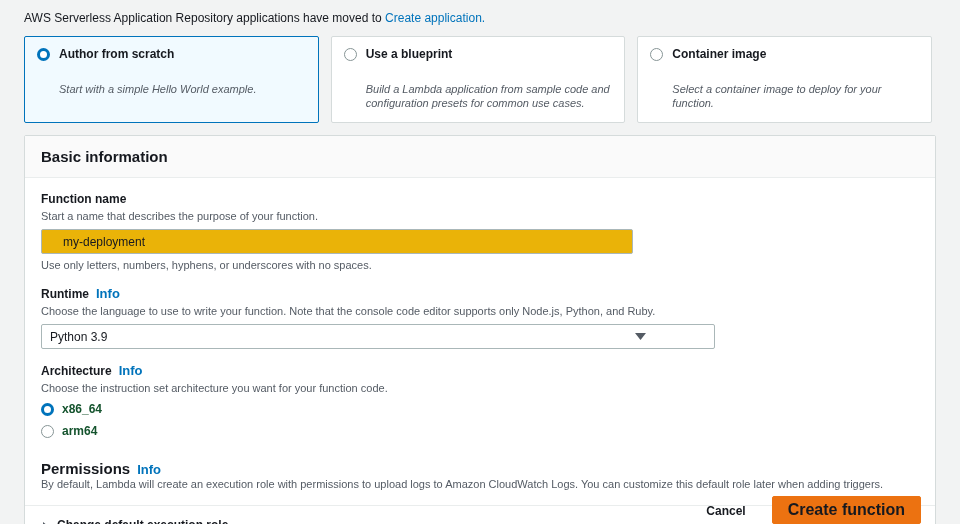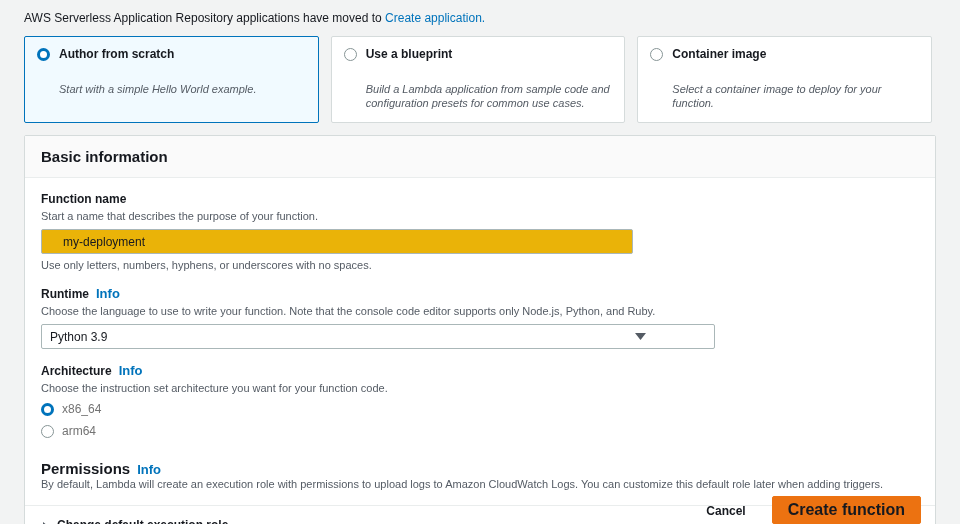--- a/index.html
+++ b/index.html
@@ -200,22 +200,22 @@
     display: flex;
     align-items: center;
     gap: 8px;
     margin-top: 7px;
   }
   .radio-item .radio {
     margin-top: 0;
   }
   .radio-item-label {
     font-size: 12px;
-    color: #737373;
-    font-weight: normal;
+    color: #14532d;
+    font-weight: bold;
     line-height: 15px;
   }
 
   
   .permissions {
     margin-top: 22px;
   }
   .permissions .field-desc {
     margin-top: 0;
   }

